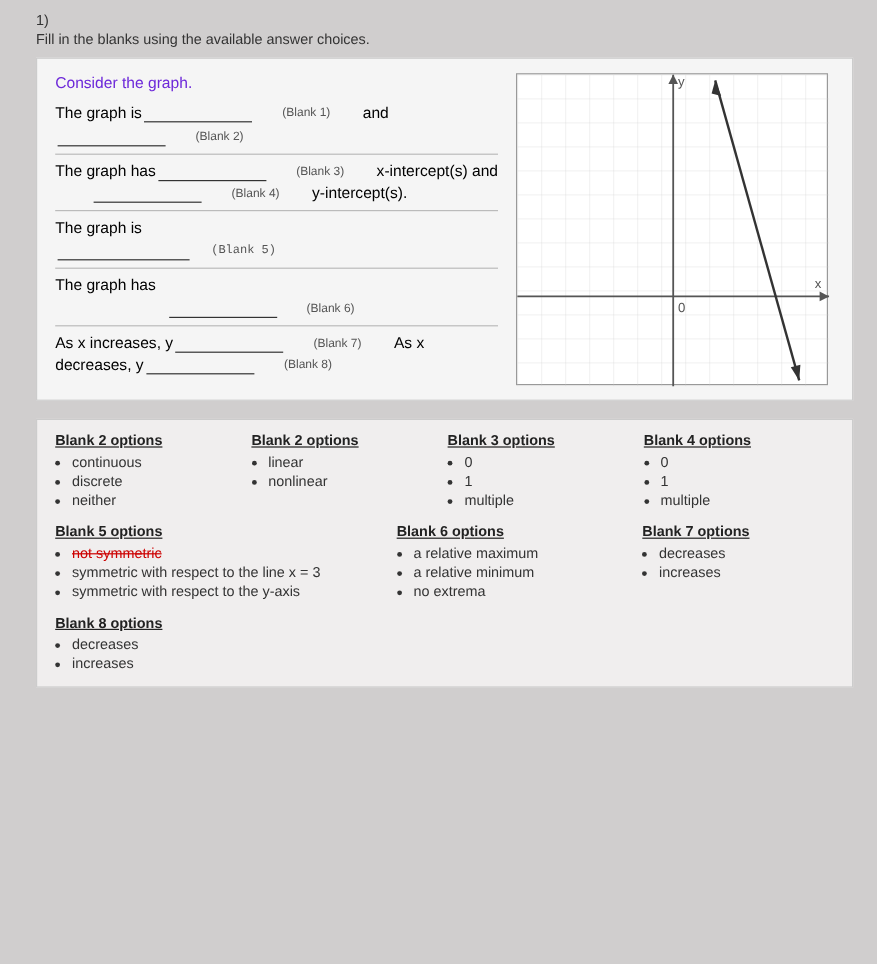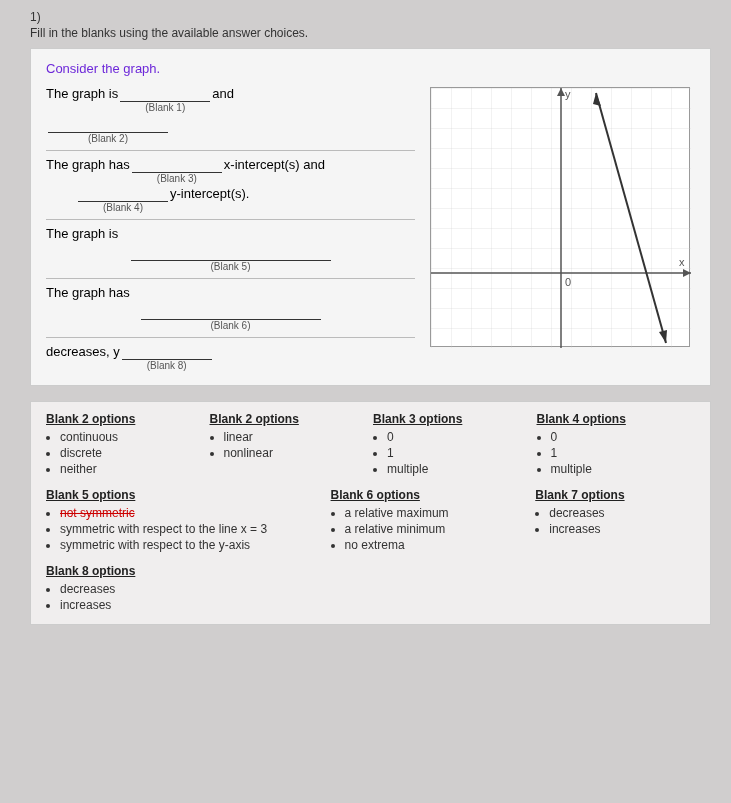--- a/index.html
+++ b/index.html
@@ -74,21 +74,21 @@
       font-size: 10px;
       color: #555;
       text-align: center;
       display: block;
       min-width: 90px;
       margin: 0 4px;
     }
 
     .blank-label-wrapper {
       display: flex;
-      flex-direction: column;
+      flex-direction: row;
       align-items: center;
       margin: 0 2px;
     }
 
     .blank-label-wrapper .blank-line {
       margin: 0;
       width: 100%;
     }
 
     .blank-label-wrapper .blank-label {
@@ -198,41 +198,49 @@
           <span class="blank-label">(Blank 4)</span>
         </div>
         <span>y-intercept(s).</span>
       </div>
 
       <hr class="divider-line">
 
       <div class="blank-row">
         <span>The graph is</span>
       </div>
-      <div class="blank-row" style="justify-content:center; margin-top:4px;">
+      <div class="blank-row" style="margin-top:4px;font-family:Liberation Mono, monospace;">
         <div class="blank-label-wrapper" style="width:200px;">
           <span class="blank-line" style="width:200px;">&nbsp;</span>
           <span class="blank-label">(Blank 5)</span>
         </div>
       </div>
 
       <hr class="divider-line">
 
       <div class="blank-row">
         <span>The graph has</span>
       </div>
       <div class="blank-row" style="justify-content:center; margin-top:4px;">
         <div class="blank-label-wrapper" style="width:180px;">
           <span class="blank-line" style="width:180px;">&nbsp;</span>
           <span class="blank-label">(Blank 6)</span>
         </div>
       </div>
 
       <hr class="divider-line">
 
+      <div class="blank-row">
+        <span>As x increases, y</span>
+        <div class="blank-label-wrapper">
+          <span class="blank-line">&nbsp;</span>
+          <span class="blank-label">(Blank 7)</span>
+        </div>
+        <span>As x</span>
+      </div>
       <div class="blank-row">
         <span>decreases, y</span>
         <div class="blank-label-wrapper">
           <span class="blank-line">&nbsp;</span>
           <span class="blank-label">(Blank 8)</span>
         </div>
       </div>
 
     </div>
 

